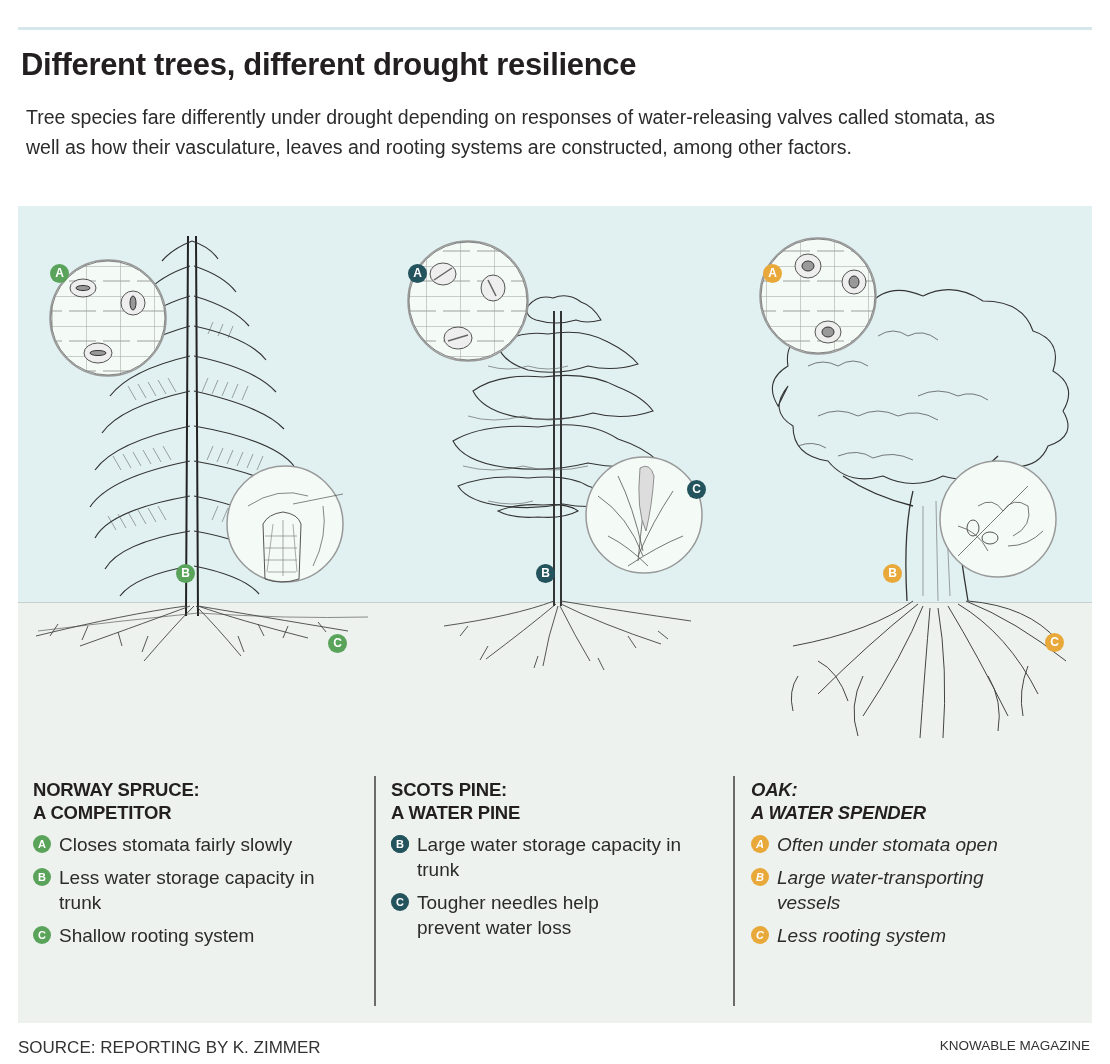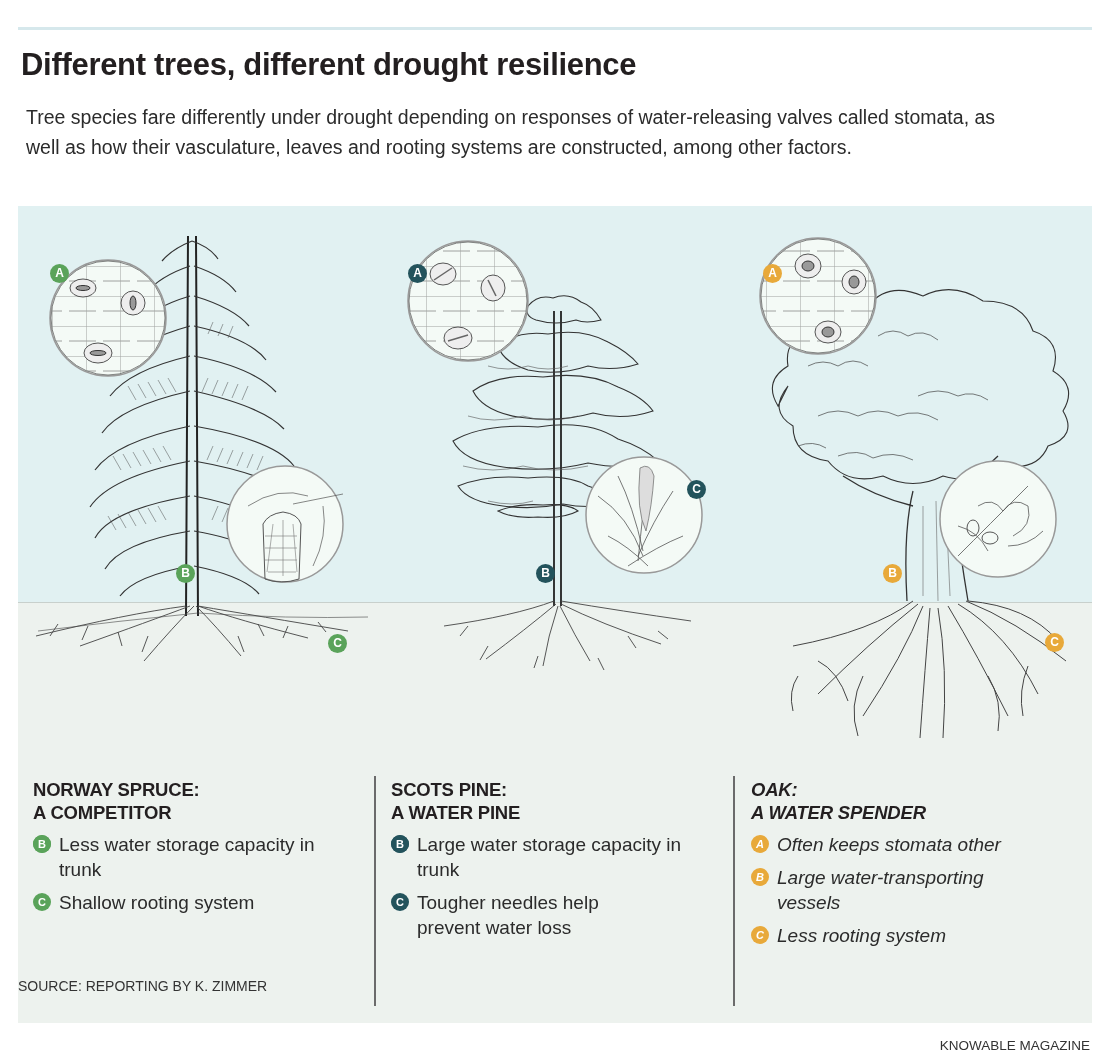--- a/index.html
+++ b/index.html
@@ -11,21 +11,21 @@
   .panel { position: absolute; left: 18px; top: 206px; width: 1074px; height: 817px; background: #edf2ee; overflow: hidden; }
   .sky { position: absolute; left: 0; top: 0; width: 1074px; height: 396px; background: #e1f1f2; border-bottom: 1.5px solid #c8d0cc; }
   .illus { position: absolute; left: 0; top: 0; width: 1074px; height: 560px; }
   .badge { position: absolute; width: 19px; height: 19px; border-radius: 50%; color: #fff; font-weight: bold; font-size: 12px; text-align: center; line-height: 19px; }
   .divider { position: absolute; top: 570px; width: 2px; height: 230px; background: #6b6b6b; }
   .col { position: absolute; top: 572px; }
   .col h2 { margin: 0; text-align: left; font-size: 18.5px; line-height: 23px; font-weight: bold; letter-spacing: -0.2px; color: #231f20; }
   .col ul { list-style: none; margin: 8px 0 0 0; padding: 0; }
   .col li { position: relative; padding-left: 26px; font-size: 19px; line-height: 25px; margin-bottom: 8px; color: #2b2b2b; }
   .col li .lb { position: absolute; left: 0; top: 3px; width: 18px; height: 18px; border-radius: 50%; color: #fff; font-weight: bold; font-size: 11px; text-align: center; line-height: 18px; }
-  .footer-left { position: absolute; left: 18px; top: 978px; font-size: 14px; color: #333; }
+  .footer-left { position: absolute; left: 18px; top: 1038px; font-size: 17px; color: #333; }
   .footer-right { position: absolute; right: 20px; top: 1038px; font-size: 13.5px; color: #333; }
 </style>
 </head>
 <body>
 
 <div class="top-rule"></div>
 <h1 class="title">Different trees, different drought resilience</h1>
 <p class="subtitle">Tree species fare differently under drought depending on responses of water-releasing valves called stomata, as well as how their vasculature, leaves and rooting systems are constructed, among other factors.</p>
 
 <div class="panel">
@@ -166,21 +166,21 @@
 
   <div class="divider" style="left:356px;"></div>
   <div class="divider" style="left:715px;"></div>
 
   <div class="col" style="left:15px;width:330px;">
     <h2 style="width:305px;">
       <span>NORWAY SPRUCE:</span><br>
       <span>A COMPETITOR</span>
     </h2>
     <ul>
-      <li><span class="lb" style="background:#5aa35a;">A</span></li>
+      <li><span class="lb" style="background:#5aa35a;">A</span><span>Closes stomata fairly slowly</span></li>
       <li style="width:270px;"><span class="lb" style="background:#5aa35a;">B</span><span>Less water storage capacity in trunk</span></li>
       <li><span class="lb" style="background:#5aa35a;">C</span><span>Shallow rooting system</span></li>
     </ul>
   </div>
 
   <div class="col" style="left:373px;width:330px;">
     <h2 style="width:325px;">
       <span>SCOTS PINE:</span><br>
       <span>A WATER PINE</span>
     </h2>
@@ -190,21 +190,21 @@
       <li style="width:240px;"><span class="lb" style="background:#23535c;">C</span><span>Tougher needles help prevent water loss</span></li>
     </ul>
   </div>
 
   <div class="col" style="left:733px;width:330px;font-style:italic;">
     <h2 style="width:325px;">
       <span>OAK:</span><br>
       <span>A WATER SPENDER</span>
     </h2>
     <ul>
-      <li><span class="lb" style="background:#e8a93a;">A</span><span>Often keeps stomata other</span></li>
+      <li><span class="lb" style="background:#e8a93a;">A</span><span>Often under stomata open</span></li>
       <li style="width:260px;"><span class="lb" style="background:#e8a93a;">B</span><span>Large water-transporting vessels</span></li>
       <li><span class="lb" style="background:#e8a93a;">C</span><span>Less rooting system</span></li>
     </ul>
   </div>
 </div>
 
 <div class="footer-left">SOURCE: REPORTING BY K. ZIMMER</div>
 <div class="footer-right">KNOWABLE MAGAZINE</div>
 
 </body></html>

